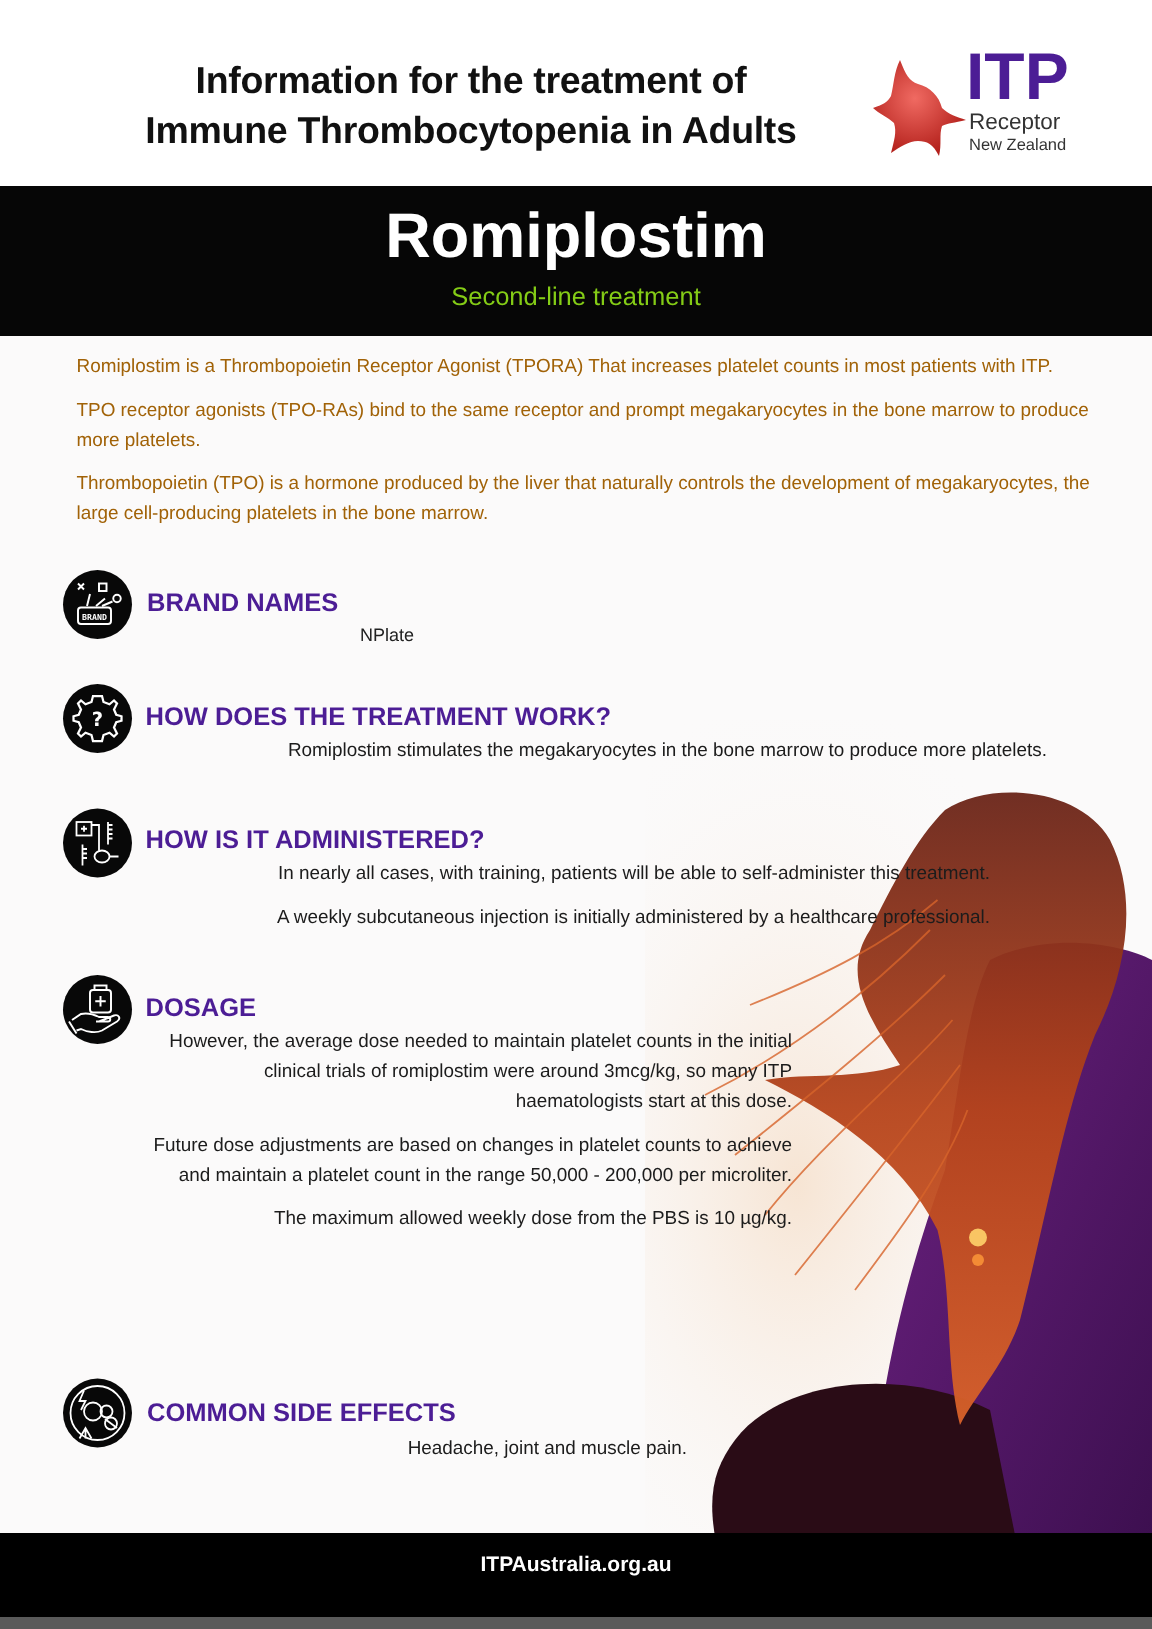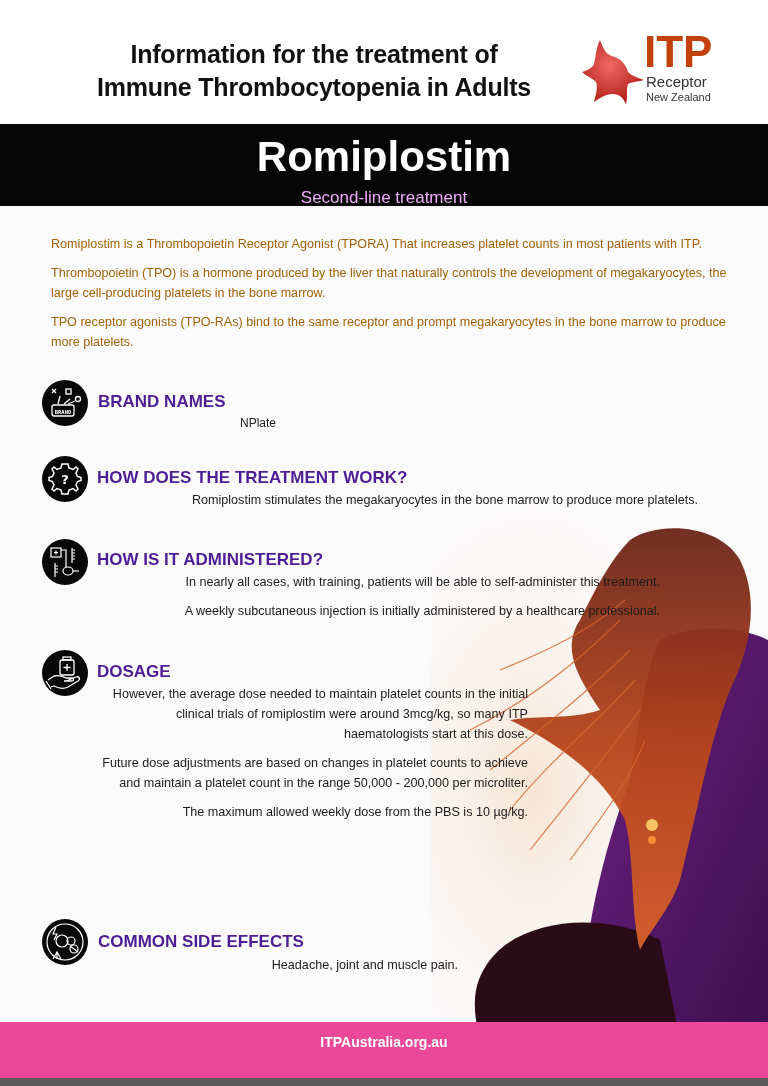--- a/index.html
+++ b/index.html
@@ -7,49 +7,49 @@
   body { font-family: "Liberation Sans", "DejaVu Sans", sans-serif; color: #1a1a1a; position: relative; }
 
   .page { position: relative; width: 768px; height: 1086px; background: #fbfafa; overflow: hidden; }
 
   
   .top-header { position: absolute; left: 0; top: 0; width: 768px; height: 124px; background: #ffffff; }
   .doc-title { position: absolute; left: 40px; top: 38px; width: 548px; text-align: center;
     font-weight: bold; font-size: 25px; line-height: 33px; color: #111; letter-spacing: -0.2px; }
   .logo { position: absolute; left: 582px; top: 34px; width: 160px; height: 76px; }
   .logo-itp { position: absolute; left: 62px; top: -4px; font-weight: bold; font-size: 44px;
-    line-height: 44px; color: #c2410c; letter-spacing: 0px; font-family: "Liberation Sans", sans-serif; }
+    line-height: 44px; color: #4c1d95; letter-spacing: 0px; font-family: "Liberation Sans", sans-serif; }
   .logo-au { position: absolute; left: 64px; top: 40px; font-size: 15px; color: #333; line-height: 16px; }
   .logo-nz { position: absolute; left: 64px; top: 57px; font-size: 11px; color: #333; line-height: 13px; }
   .logo-mark { position: absolute; left: 0; top: 2px; width: 62px; height: 70px; }
 
   
-  .title-band { position: absolute; left: 0; top: 124px; width: 768px; height: 82px; background: #060606; }
+  .title-band { position: absolute; left: 0; top: 124px; width: 768px; height: 100px; background: #060606; }
   .drug-title { position: absolute; left: 0; top: 8px; width: 768px; text-align: center;
     color: #fff; font-weight: bold; font-size: 42px; line-height: 50px; }
   .drug-sub { position: absolute; left: 0; top: 63px; width: 768px; text-align: center;
-    color: #f0abfc; font-size: 17px; line-height: 22px; }
+    color: #84cc16; font-size: 17px; line-height: 22px; }
 
   
   .photo { position: absolute; left: 430px; top: 480px; width: 338px; height: 560px; pointer-events: none; }
 
   
   .intro { position: absolute; left: 51px; top: 234px; width: 690px; font-size: 12.6px; line-height: 20px; color: #a16207; }
   .intro p { margin-bottom: 9px; }
 
   
   .icon-circle { position: absolute; width: 46px; height: 46px; border-radius: 50%; background: #080808; }
   .icon-circle svg { width: 46px; height: 46px; display: block; }
   .sec-head { position: absolute; font-weight: bold; font-size: 17px; line-height: 22px; color: #4c1d95; }
   .sec-body { position: absolute; font-size: 12.6px; line-height: 20px; color: #1c1c1c; }
   .sec-body p { margin-bottom: 9px; text-align: right; }
   .brand-val { position: absolute; font-size: 12px; color: #222; line-height: 16px; }
 
   
-  .footer { position: absolute; left: 0; top: 1022px; width: 768px; height: 56px; background: #ec4899; }
+  .footer { position: absolute; left: 0; top: 1022px; width: 768px; height: 56px; background: #000000; }
   .footer-link { position: absolute; left: 0; top: 10px; width: 768px; text-align: center; color: #fff;
     font-weight: bold; font-size: 14px; line-height: 20px; text-decoration: none; }
   .bottom-strip { position: absolute; left: 0; top: 1078px; width: 768px; height: 8px; background: #5a5a5a; }
 </style>
 </head>
 <body>
 
 <div class="page">
 
   <svg class="photo" viewBox="0 0 338 560" preserveAspectRatio="none">
@@ -108,22 +108,22 @@
     </div>
   </header>
 
   <section class="title-band">
     <h2 class="drug-title">Romiplostim</h2>
     <div class="drug-sub">Second-line treatment</div>
   </section>
 
   <div class="intro">
     <p>Romiplostim is a Thrombopoietin Receptor Agonist (TPORA)  That increases platelet counts in most patients with ITP.</p>
+    <p>TPO receptor agonists (TPO-RAs) bind to the same receptor and prompt megakaryocytes in the bone marrow to produce more platelets.</p>
     <p>Thrombopoietin (TPO) is a hormone produced by the liver that naturally controls the development of megakaryocytes, the large cell-producing platelets in the bone marrow.</p>
-    <p>TPO receptor agonists (TPO-RAs) bind to the same receptor and prompt megakaryocytes in the bone marrow to produce more platelets.</p>
   </div>
 
   <div class="icon-circle" style="left:42px; top:380px;">
     <svg viewBox="0 0 46 46" fill="none" stroke="#fff" stroke-width="1.3">
       <rect x="10" y="25" width="22" height="11" rx="2"></rect>
       <text x="21" y="33.5" font-size="5.5" fill="#fff" stroke="none" text-anchor="middle" font-family="DejaVu Sans Mono, monospace" font-weight="bold">BRAND</text>
       <path d="M10 9 L14 13 M14 9 L10 13"></path>
       <rect x="24" y="9" width="5" height="5"></rect>
       <circle cx="36" cy="19" r="2.5"></circle>
       <path d="M16 24 L18 16 M22 24 L28 19 M26 24 L33 21"></path>

